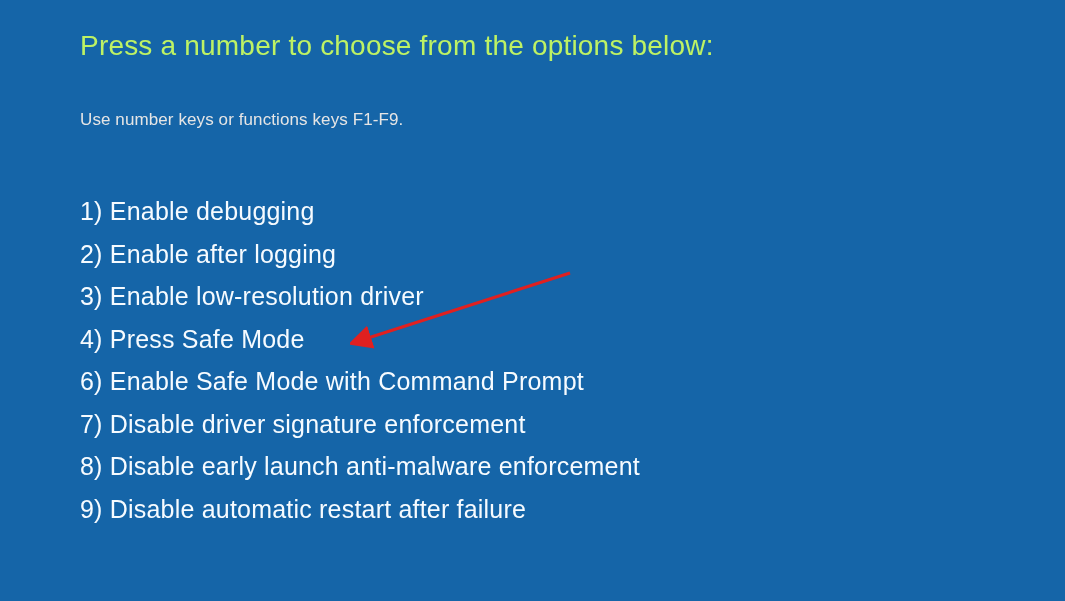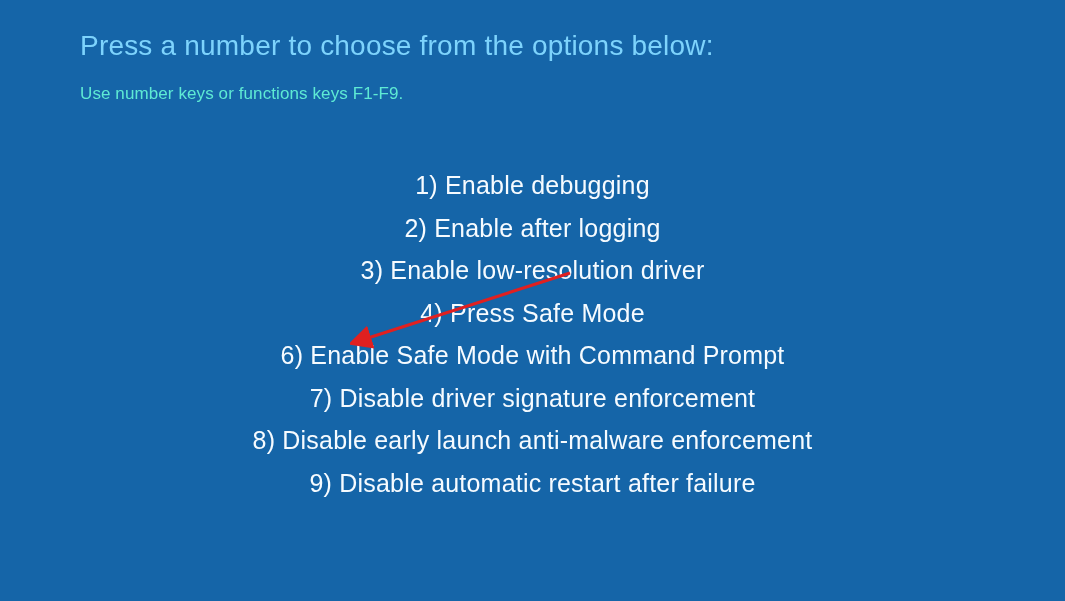--- a/index.html
+++ b/index.html
@@ -14,34 +14,33 @@
       font-family: "Segoe UI Light", "Segoe UI", -apple-system, BlinkMacSystemFont, sans-serif;
       font-weight: 300;
       color: #ffffff;
       overflow: hidden;
       position: relative;
       padding: 30px 80px;
     }
     .heading {
       font-size: 28px;
       font-weight: 300;
-      color: #7dd3fc;
-      margin-bottom: 22px;
+      color: #bef264;
+      margin-bottom: 48px;
       letter-spacing: 0.2px;
     }
     .subheading {
       font-size: 17px;
       font-weight: 400;
-      color: #5eead4;
+      color: #e5e5e5;
       margin-bottom: 60px;
       letter-spacing: 0.1px;
     }
     .option-list {
       list-style: none;
-      text-align: center;
     }
     .option-item {
       font-size: 25px;
       font-weight: 300;
       color: #f6fbff;
       line-height: 1.7;
       letter-spacing: 0.2px;
     }
     .option-num {
       display: inline;

